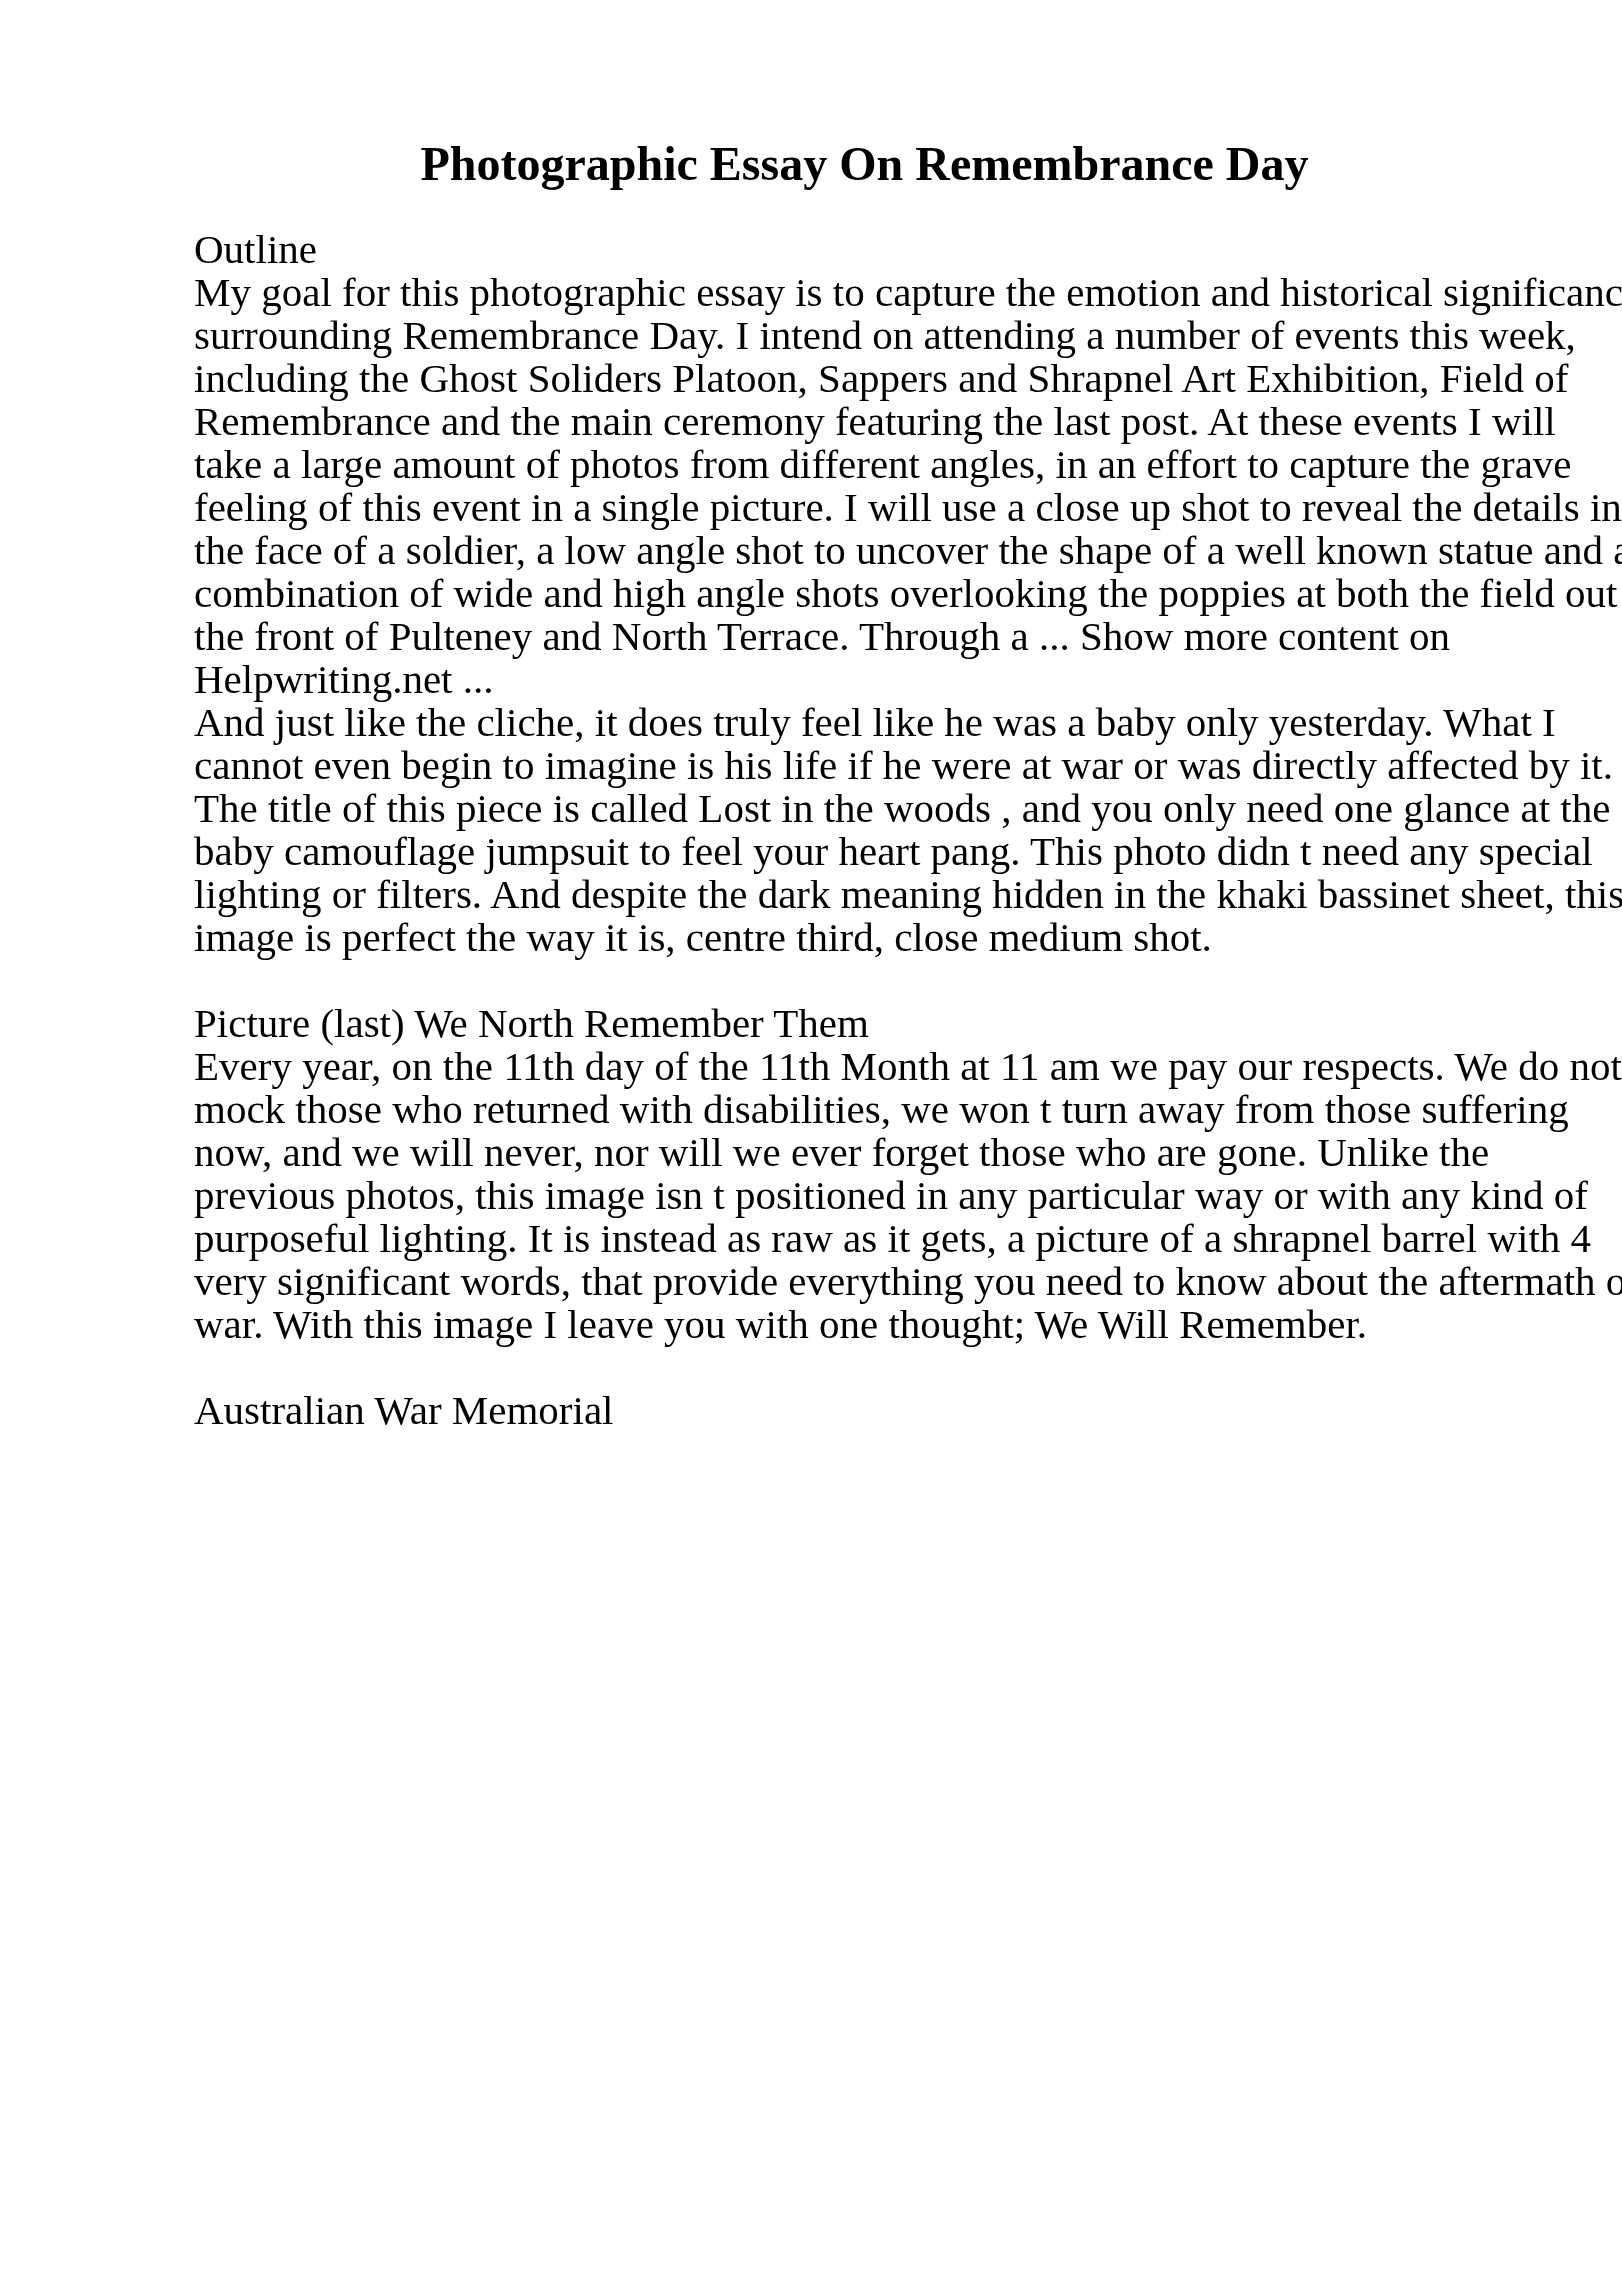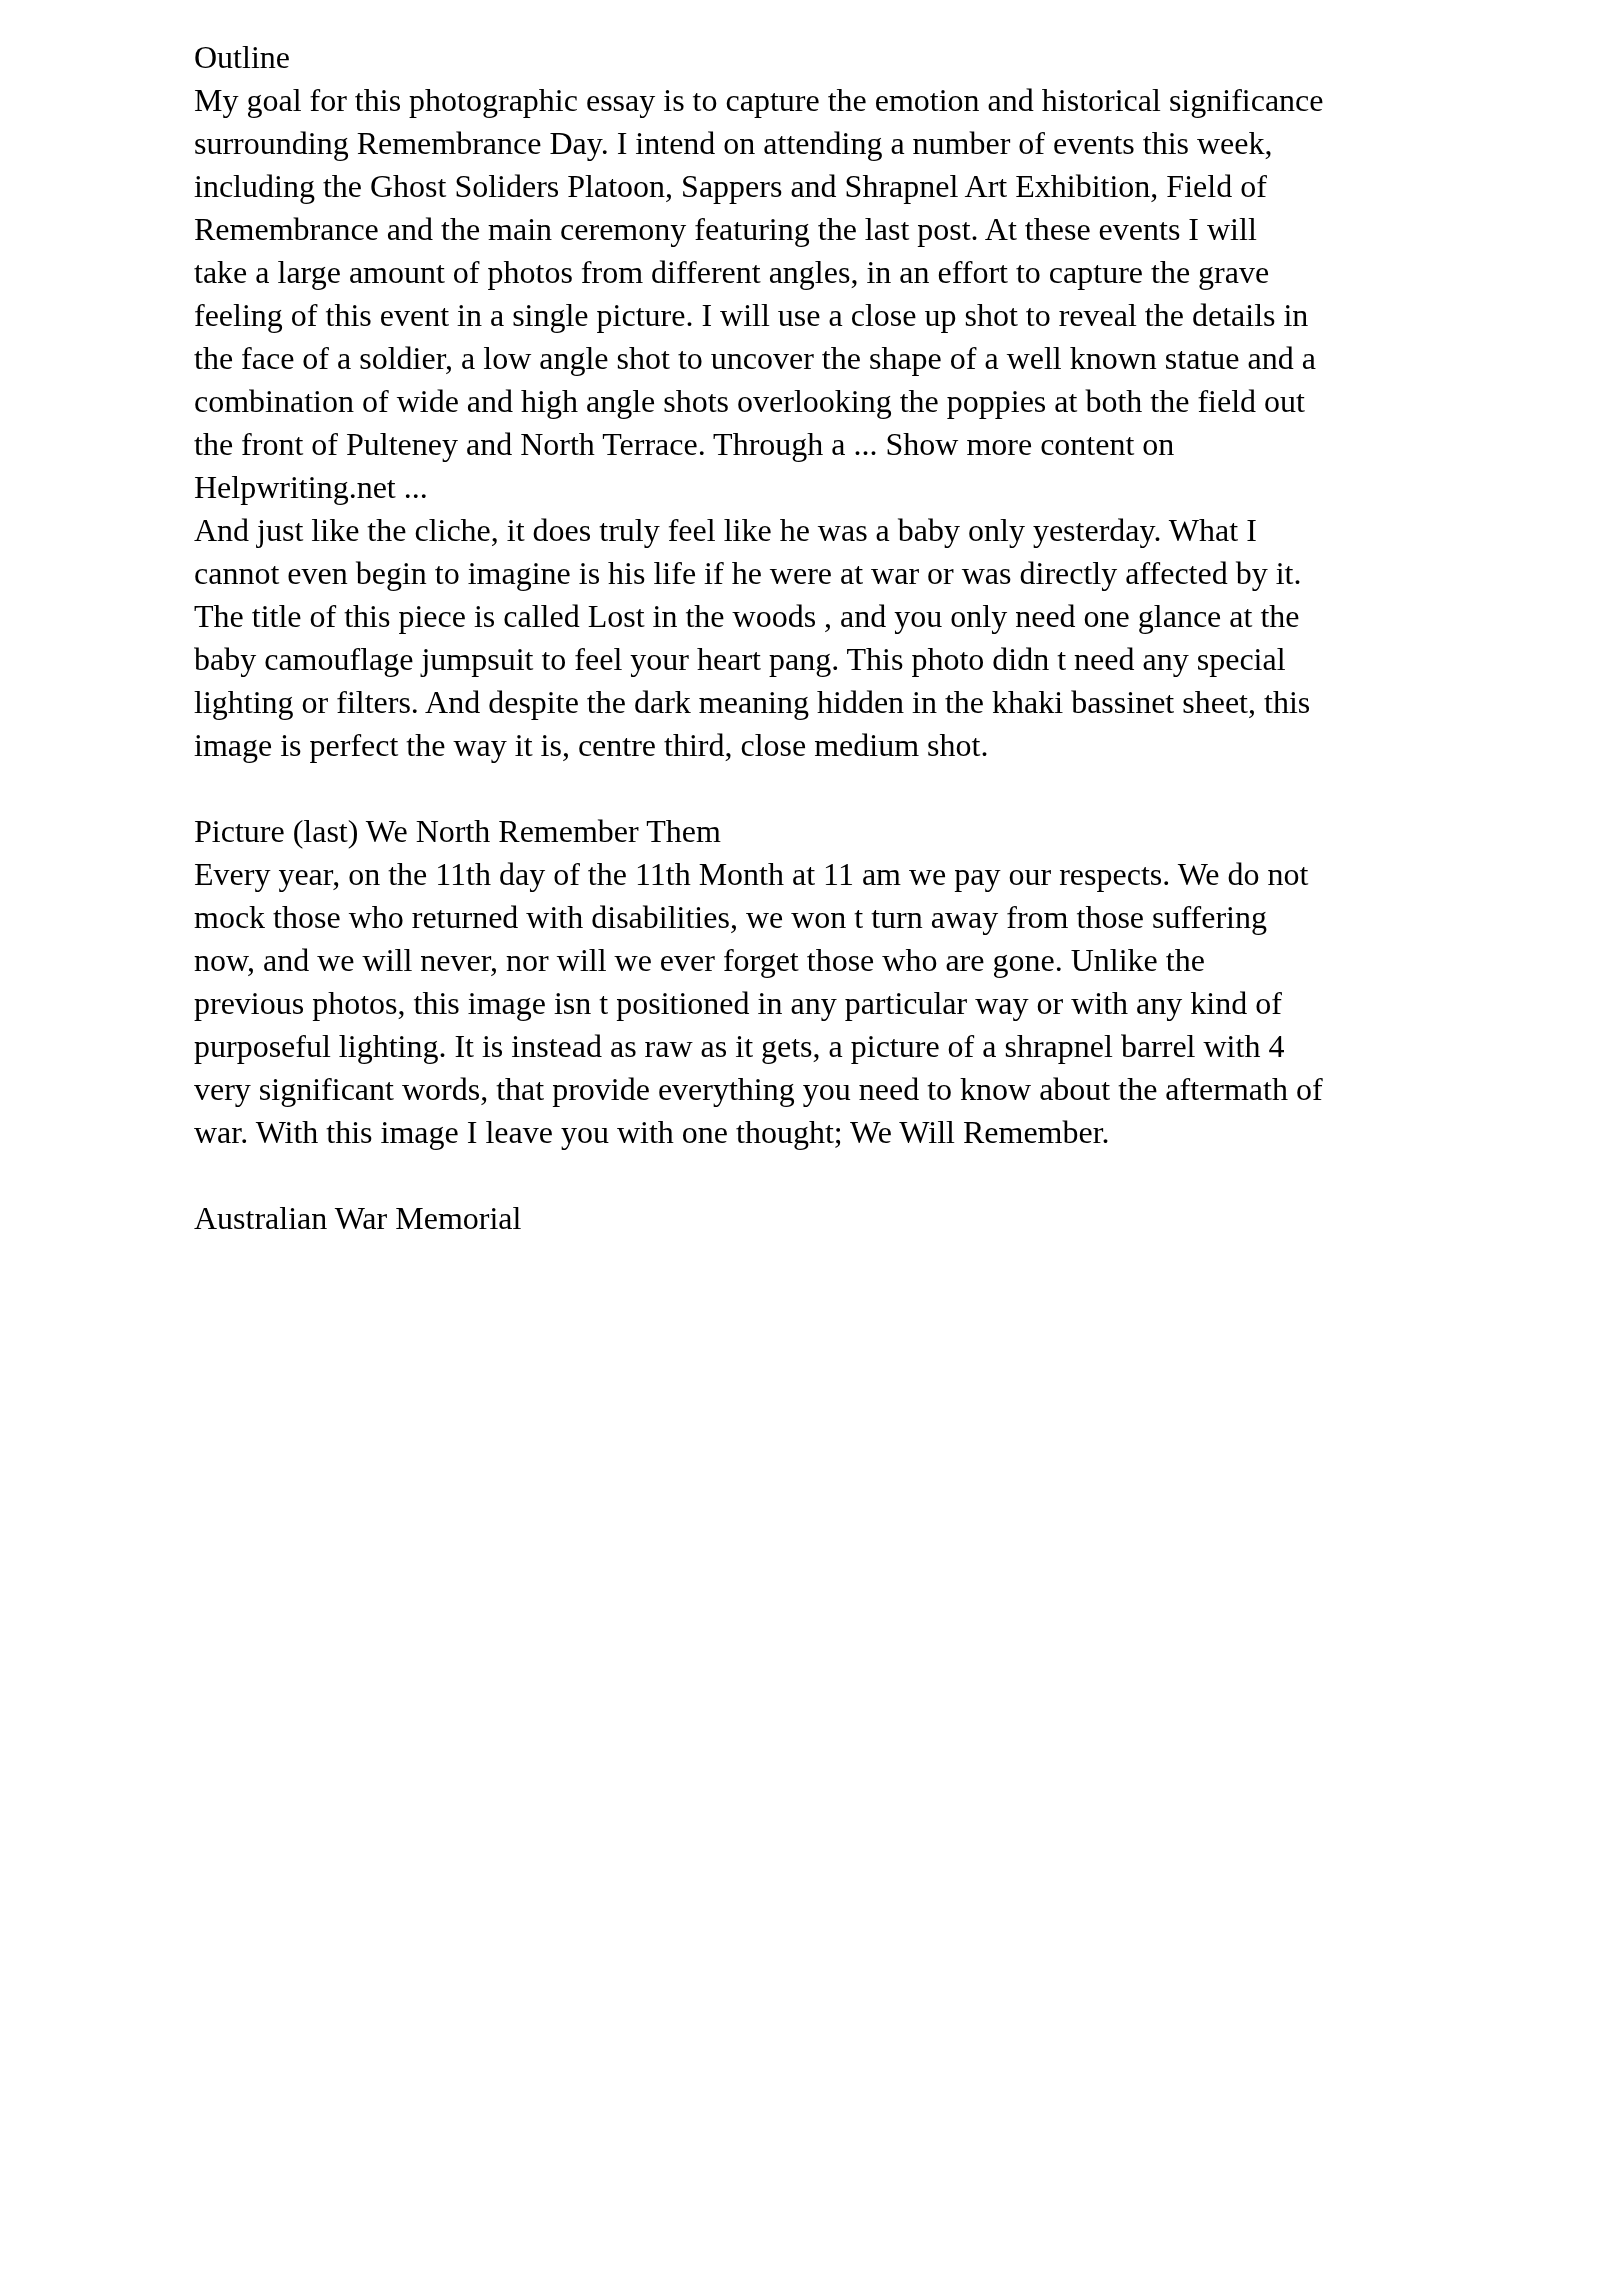--- a/index.html
+++ b/index.html
@@ -24,34 +24,35 @@
     font-size: 48px;
     line-height: 57px;
     font-weight: bold;
     text-align: center;
     white-space: pre;
   }
   .content {
     margin: 36px 87px 0 194px;
   }
   .block {
-    font-size: 32px;
+    font-size: 41px;
     line-height: 43px;
     margin: 0 0 43px 0;
   }
   .block .heading,
   .block .body-text {
     white-space: pre;
   }
 </style>
 </head>
 <body>
 
 <div class="page">
 
+  <h1 class="doc-title">Photographic Essay On Remembrance Day</h1>
 
   <div class="content">
 
     <div class="block">
       <div class="heading">Outline</div>
       <div class="body-text">My goal for this photographic essay is to capture the emotion and historical significance
 surrounding Remembrance Day. I intend on attending a number of events this week,
 including the Ghost Soliders Platoon, Sappers and Shrapnel Art Exhibition, Field of
 Remembrance and the main ceremony featuring the last post. At these events I will
 take a large amount of photos from different angles, in an effort to capture the grave

